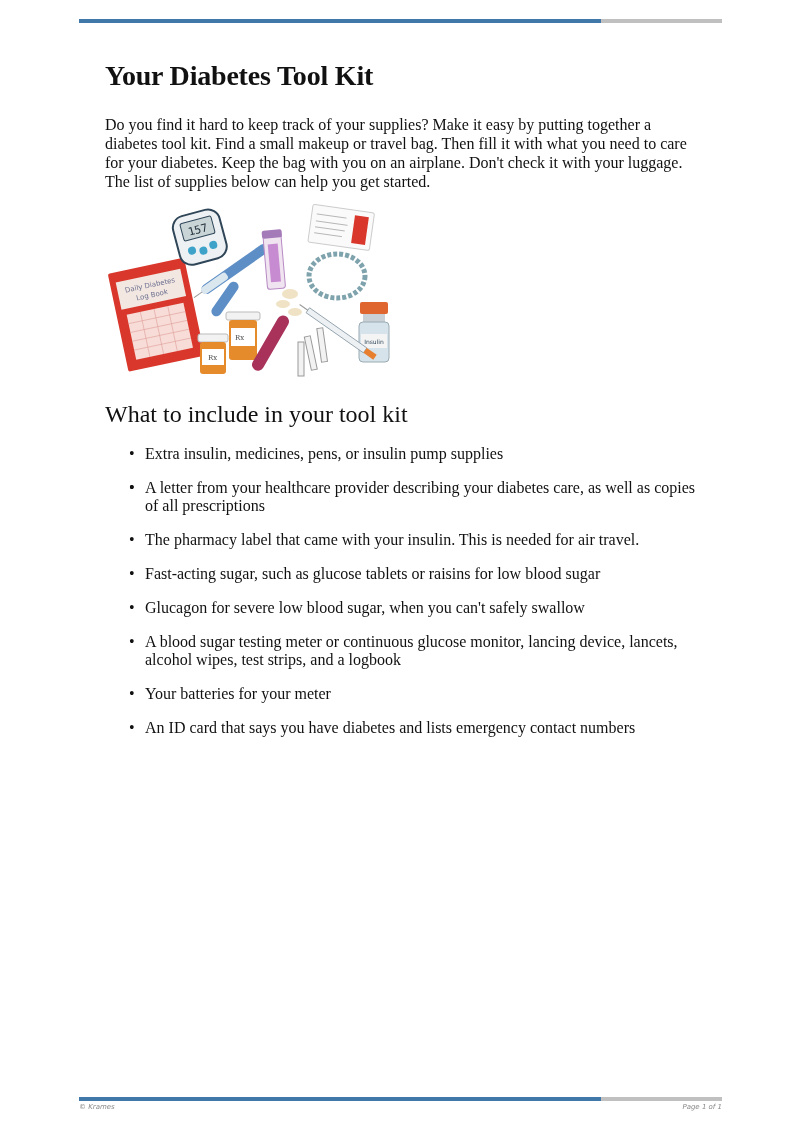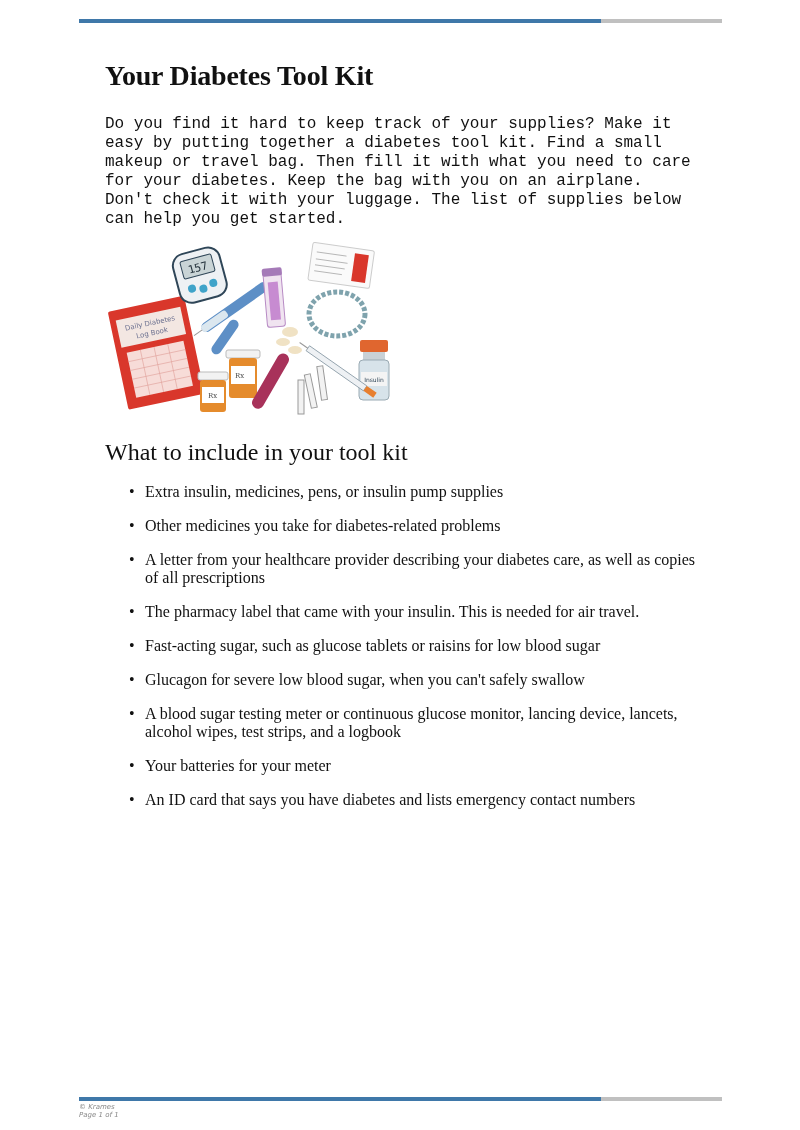--- a/index.html
+++ b/index.html
@@ -38,21 +38,20 @@
       font-size: 28px;
       font-weight: bold;
       line-height: 44px;
       letter-spacing: -0.2px;
     }
     .intro {
       margin: 17px 0 0 0;
       font-size: 16px;
       line-height: 19px;
       width: 595px;
-      font-family: Liberation Mono, monospace;
     }
     .illustration {
       margin-top: 13px;
       width: 310px;
       height: 180px;
       position: relative;
     }
     h2 {
       margin: 14px 0 0 0;
       font-size: 24px;
@@ -86,21 +85,20 @@
       position: absolute;
       top: 1103px;
       left: 79px;
       width: 643px;
       display: flex;
       justify-content: space-between;
       font-family: "DejaVu Sans", sans-serif;
       font-style: italic;
       font-size: 7px;
       color: #888888;
-      flex-direction: column;
     }
   </style>
 </head>
 <body>
 
 <div class="rule top">
   <div class="blue"></div>
   <div class="gray"></div>
 </div>
 
@@ -202,21 +200,21 @@
       <rect x="193" y="138" width="6" height="34" fill="#f2f2f2" stroke="#999"></rect>
       <rect x="203" y="132" width="6" height="34" fill="#f2f2f2" stroke="#999" transform="rotate(-12 206 150)"></rect>
       <rect x="214" y="124" width="6" height="34" fill="#f2f2f2" stroke="#999" transform="rotate(-8 217 140)"></rect>
     </svg>
   </div>
 
   <h2>What to include in your tool kit</h2>
 
   <ul>
     <li><span class="bullet">•</span><span>Extra insulin, medicines, pens, or insulin pump supplies</span></li>
-    <li><span class="bullet">•</span><span>Other medicines you take for diabetes-related problems</span></li>
+    <li><span class="bullet">•</span></li>
     <li><span class="bullet">•</span><span>A letter from your healthcare provider describing your diabetes care, as well as copies of all prescriptions</span></li>
     <li><span class="bullet">•</span><span>The pharmacy label that came with your insulin. This is needed for air travel.</span></li>
     <li><span class="bullet">•</span><span>Fast-acting sugar, such as glucose tablets or raisins for low blood sugar</span></li>
     <li><span class="bullet">•</span><span>Glucagon for severe low blood sugar, when you can't safely swallow</span></li>
     <li><span class="bullet">•</span><span>A blood sugar testing meter or continuous glucose monitor, lancing device, lancets, alcohol wipes, test strips, and a logbook</span></li>
     <li><span class="bullet">•</span><span>Your batteries for your meter</span></li>
     <li><span class="bullet">•</span><span>An ID card that says you have diabetes and lists emergency contact numbers</span></li>
   </ul>
 </div>
 

